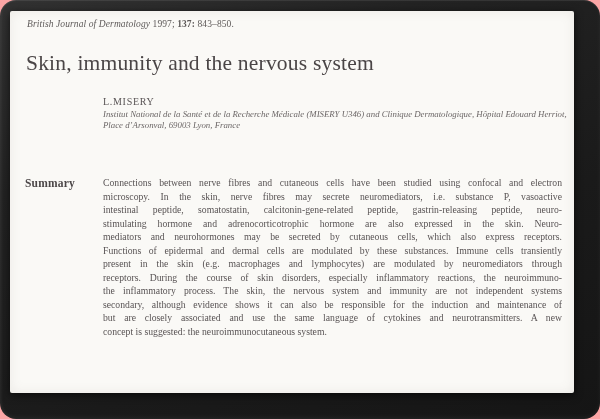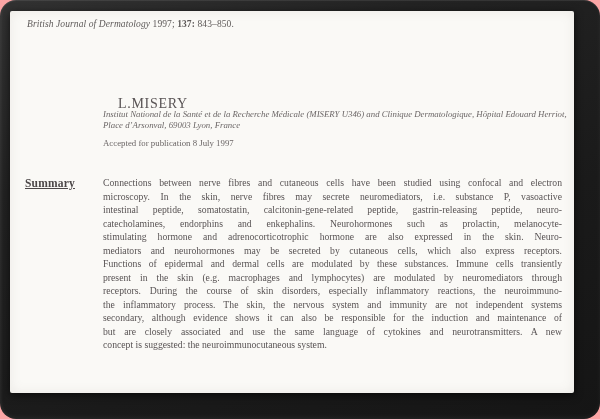--- a/index.html
+++ b/index.html
@@ -52,23 +52,23 @@
     top: 40px;
     margin: 0;
     font-size: 21.5px;
     font-weight: 400;
     color: #4a4546;
     letter-spacing: 0.2px;
     white-space: nowrap;
   }
   .author {
     position: absolute;
-    left: 108px;
+    left: 93px;
     top: 85px;
-    font-size: 14px;
+    font-size: 10px;
     letter-spacing: 0.7px;
     color: #595455;
     text-align: center;
   }
   .affiliation {
     position: absolute;
     left: 93px;
     top: 98px;
   }
   .aff-line {
@@ -86,21 +86,20 @@
     color: #6b6666;
   }
   .summary-label {
     position: absolute;
     left: 15px;
     top: 166px;
     font-size: 11.5px;
     font-weight: bold;
     color: #4c4748;
     letter-spacing: 0.2px;
-    text-decoration: underline;
   }
   .summary-body {
     position: absolute;
     left: 93px;
     top: 165px;
     width: 459px;
   }
   .sum-line {
     font-size: 9.7px;
     line-height: 13.5px;
@@ -119,37 +118,36 @@
   <div class="frame">
     <div class="page">
 
       <div class="citation">
         <span class="jname">British Journal of Dermatology</span>
         <span>1997;</span>
         <span class="vol">137:</span>
         <span>843–850.</span>
       </div>
 
+      <h1 class="title">Skin, immunity and the nervous system</h1>
 
       <div class="author">L.MISERY</div>
 
       <div class="affiliation">
           <div class="aff-line">Institut National de la Santé et de la Recherche Médicale (MISERY U346) and Clinique Dermatologique, Hôpital Edouard Herriot,</div>
           <div class="aff-line last-line">Place d’Arsonval, 69003 Lyon, France</div>
         </div>
 
-      <div class="accepted">Accepted for publication 8 July 1997</div>
 
       <div class="summary-label">Summary</div>
 
       <div class="summary-body">
           <div class="sum-line">Connections between nerve fibres and cutaneous cells have been studied using confocal and electron</div>
           <div class="sum-line">microscopy. In the skin, nerve fibres may secrete neuromediators, i.e. substance P, vasoactive</div>
           <div class="sum-line">intestinal peptide, somatostatin, calcitonin-gene-related peptide, gastrin-releasing peptide, neuro-</div>
-          <div class="sum-line">catecholamines, endorphins and enkephalins. Neurohormones such as prolactin, melanocyte-</div>
           <div class="sum-line">stimulating hormone and adrenocorticotrophic hormone are also expressed in the skin. Neuro-</div>
           <div class="sum-line">mediators and neurohormones may be secreted by cutaneous cells, which also express receptors.</div>
           <div class="sum-line">Functions of epidermal and dermal cells are modulated by these substances. Immune cells transiently</div>
           <div class="sum-line">present in the skin (e.g. macrophages and lymphocytes) are modulated by neuromediators through</div>
           <div class="sum-line">receptors. During the course of skin disorders, especially inflammatory reactions, the neuroimmuno-</div>
           <div class="sum-line">the inflammatory process. The skin, the nervous system and immunity are not independent systems</div>
           <div class="sum-line">secondary, although evidence shows it can also be responsible for the induction and maintenance of</div>
           <div class="sum-line">but are closely associated and use the same language of cytokines and neurotransmitters. A new</div>
           <div class="sum-line last-line">concept is suggested: the neuroimmunocutaneous system.</div>
         </div>

